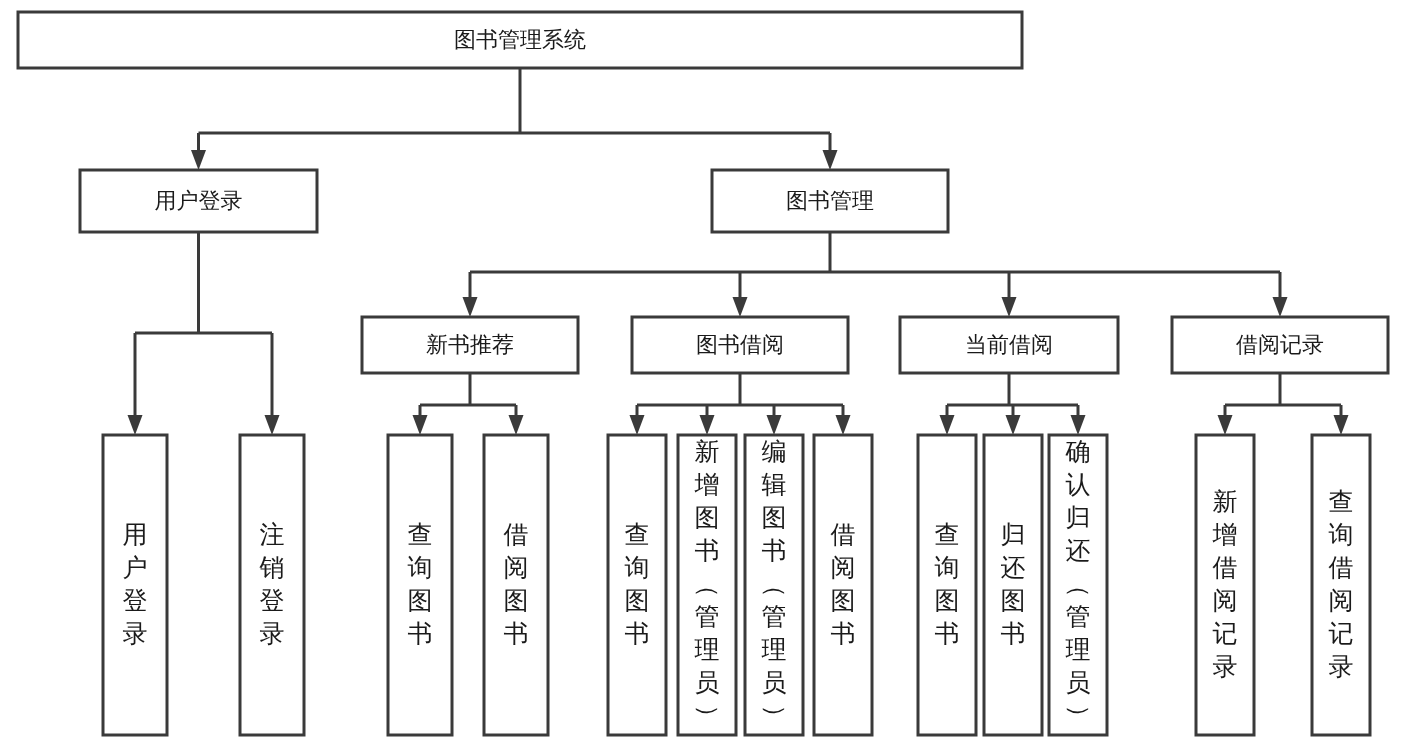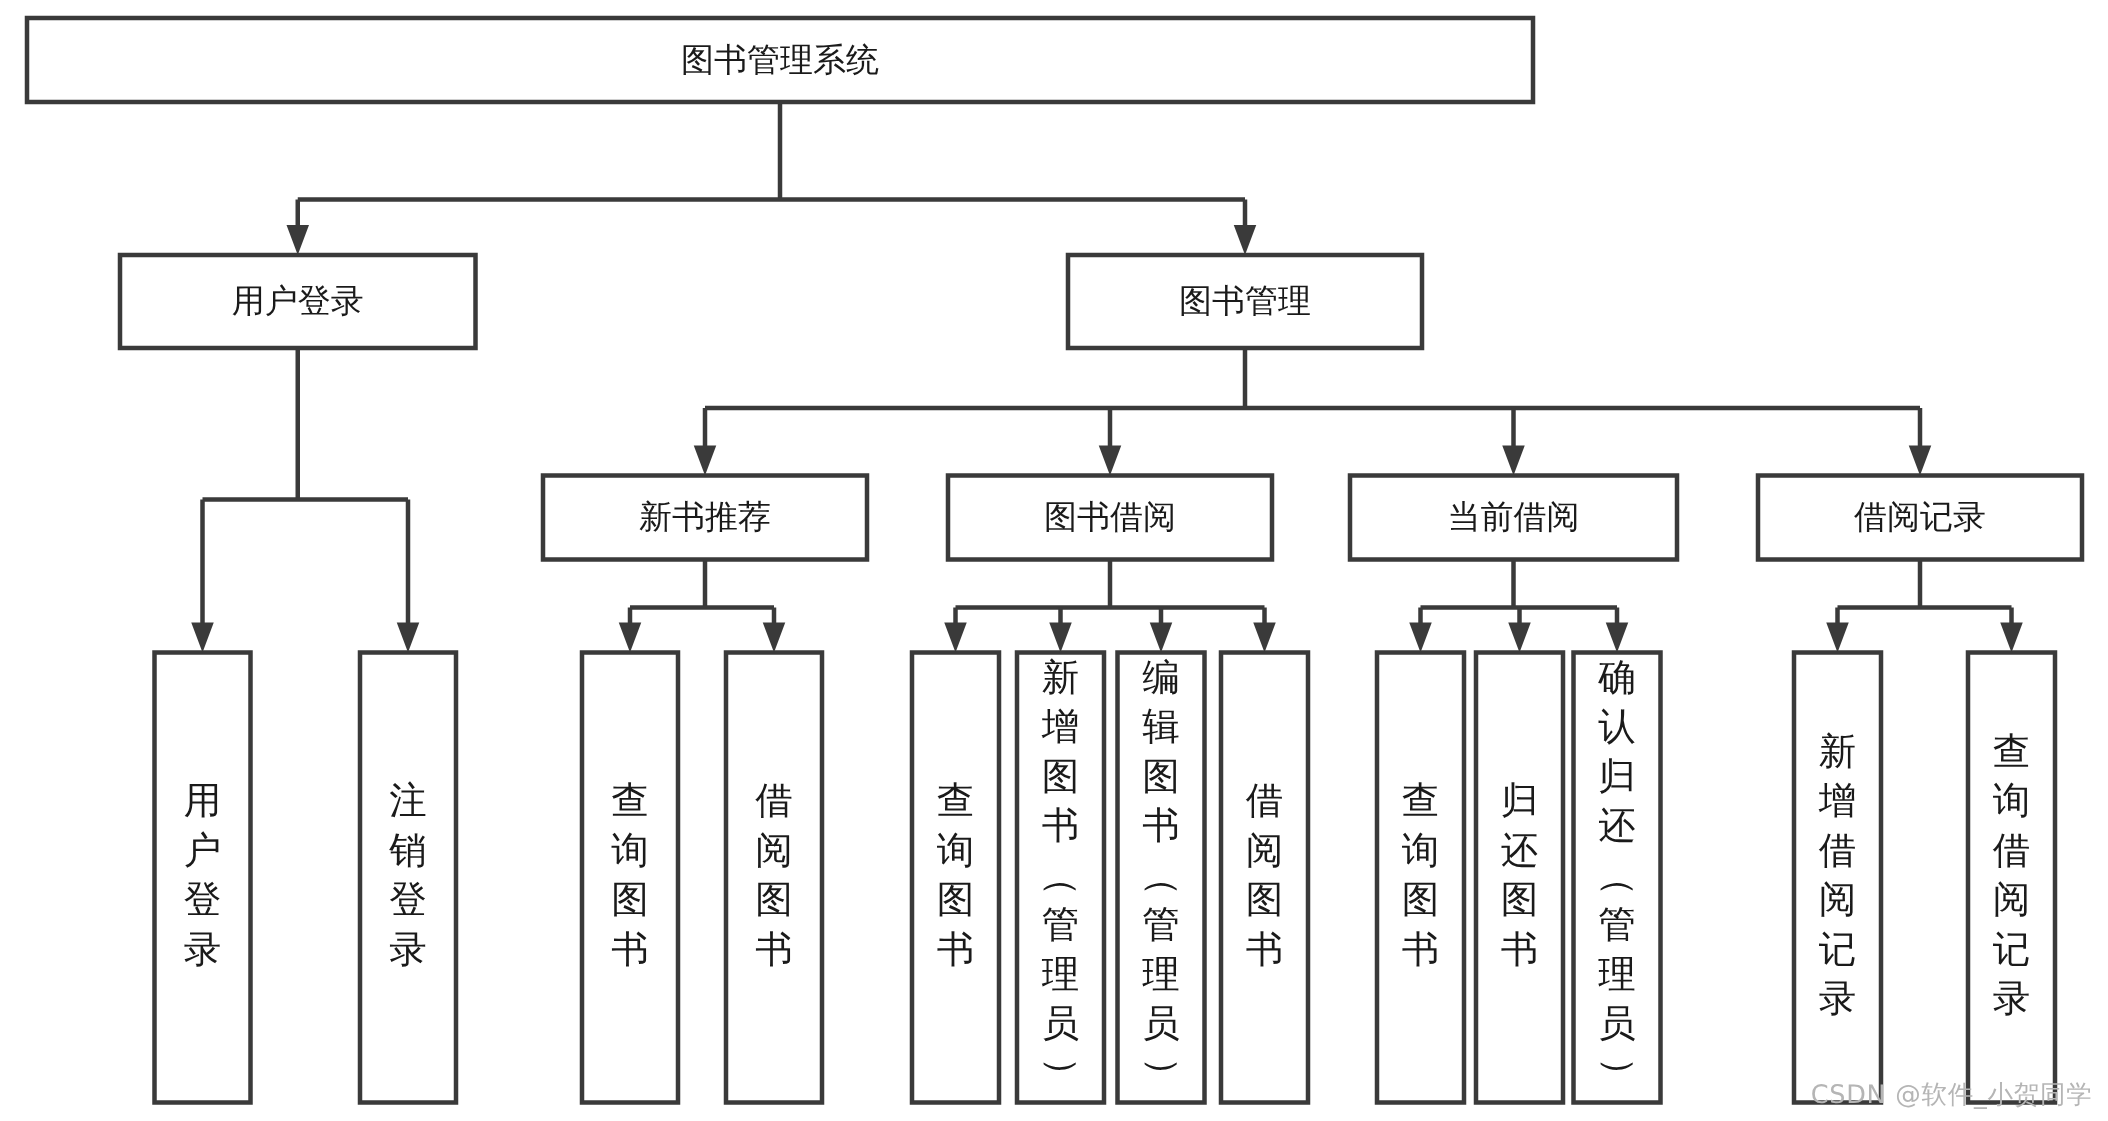--- a/index.html
+++ b/index.html
@@ -272,14 +272,13 @@
           <rect class="node-rect" x="1312" y="435" width="58" height="300"></rect>
           <text class="leaf-char" x="1341" y="502.5">查</text>
           <text class="leaf-char" x="1341" y="535.5">询</text>
           <text class="leaf-char" x="1341" y="568.5">借</text>
           <text class="leaf-char" x="1341" y="601.5">阅</text>
           <text class="leaf-char" x="1341" y="634.5">记</text>
           <text class="leaf-char" x="1341" y="667.5">录</text>
         </g>
       </g>
   </svg>
-  <div class="watermark">CSDN @软件_小贺同学</div>
 </div>
 
 </body></html>

